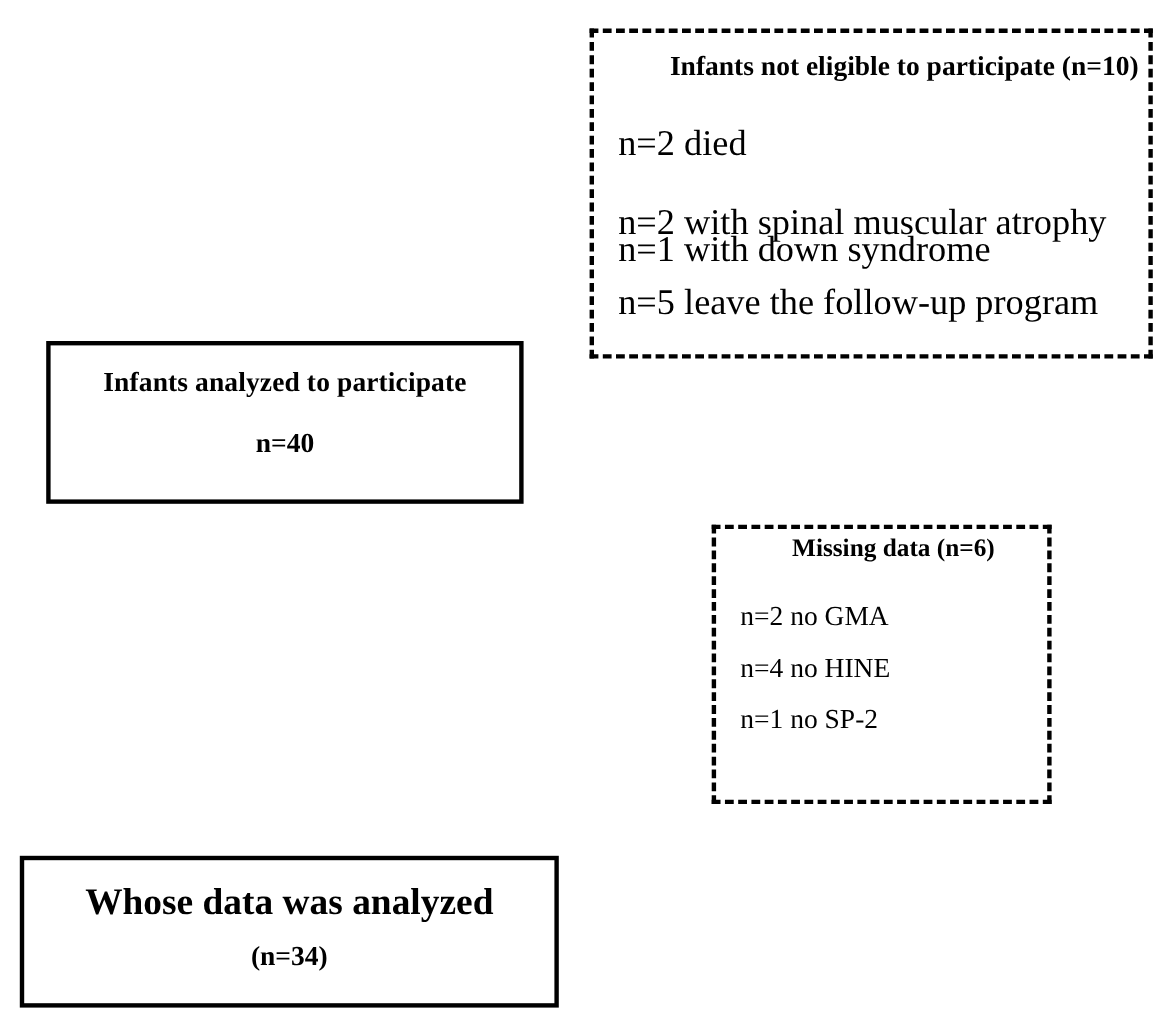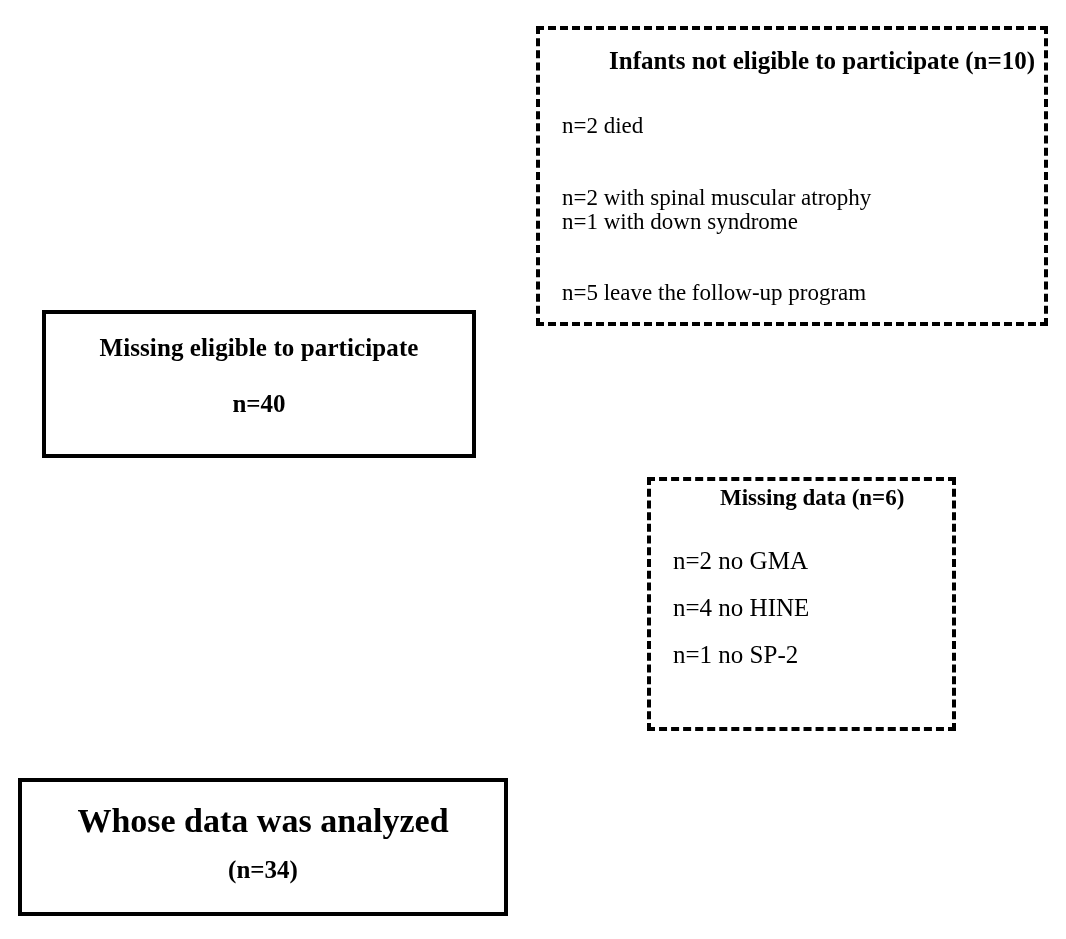--- a/index.html
+++ b/index.html
@@ -81,26 +81,26 @@
   }
   #node-not-eligible .box-head {
     position: absolute;
     left: 22px;
     top: 17px;
     font-size: 25px;
   }
   #node-not-eligible .box-line {
     position: absolute;
     left: 22px;
-    font-size: 23px;
+    font-size: 33px;
   }
   #node-not-eligible .box-line.r1 { top: 83px; }
   #node-not-eligible .box-line.r2 { top: 131px; margin-top: 24px; }
   #node-not-eligible .box-line.r3 { top: 179px; }
-  #node-not-eligible .box-line.r4 { top: 227px; margin-top: 23px; }
+  #node-not-eligible .box-line.r4 { top: 227px; }
 
   
   #node-missing {
     left: 647px;
     top: 477px;
     width: 309px;
     height: 254px;
   }
   #node-missing .box-head {
     position: absolute;
@@ -137,21 +137,21 @@
     font-size: 25px;
     font-family: Liberation Serif, serif;
   }
 </style>
 </head>
 <body>
 
 <div id="canvas">
 
   <div class="node solid" id="node-eligible">
-    <div class="title-line l1">Missing eligible to participate</div>
+    <div class="title-line l1">Infants analyzed to participate</div>
     <div class="title-line l2">n=40</div>
   </div>
 
   <div class="node dashed" id="node-not-eligible">
     <div class="box-head">Infants not eligible to participate (n=10)</div>
     <div class="box-line r1">n=2 died</div>
     <div class="box-line r2">n=2 with spinal muscular atrophy</div>
     <div class="box-line r3">n=1 with down syndrome</div>
     <div class="box-line r4">n=5 leave the follow-up program</div>
   </div>

